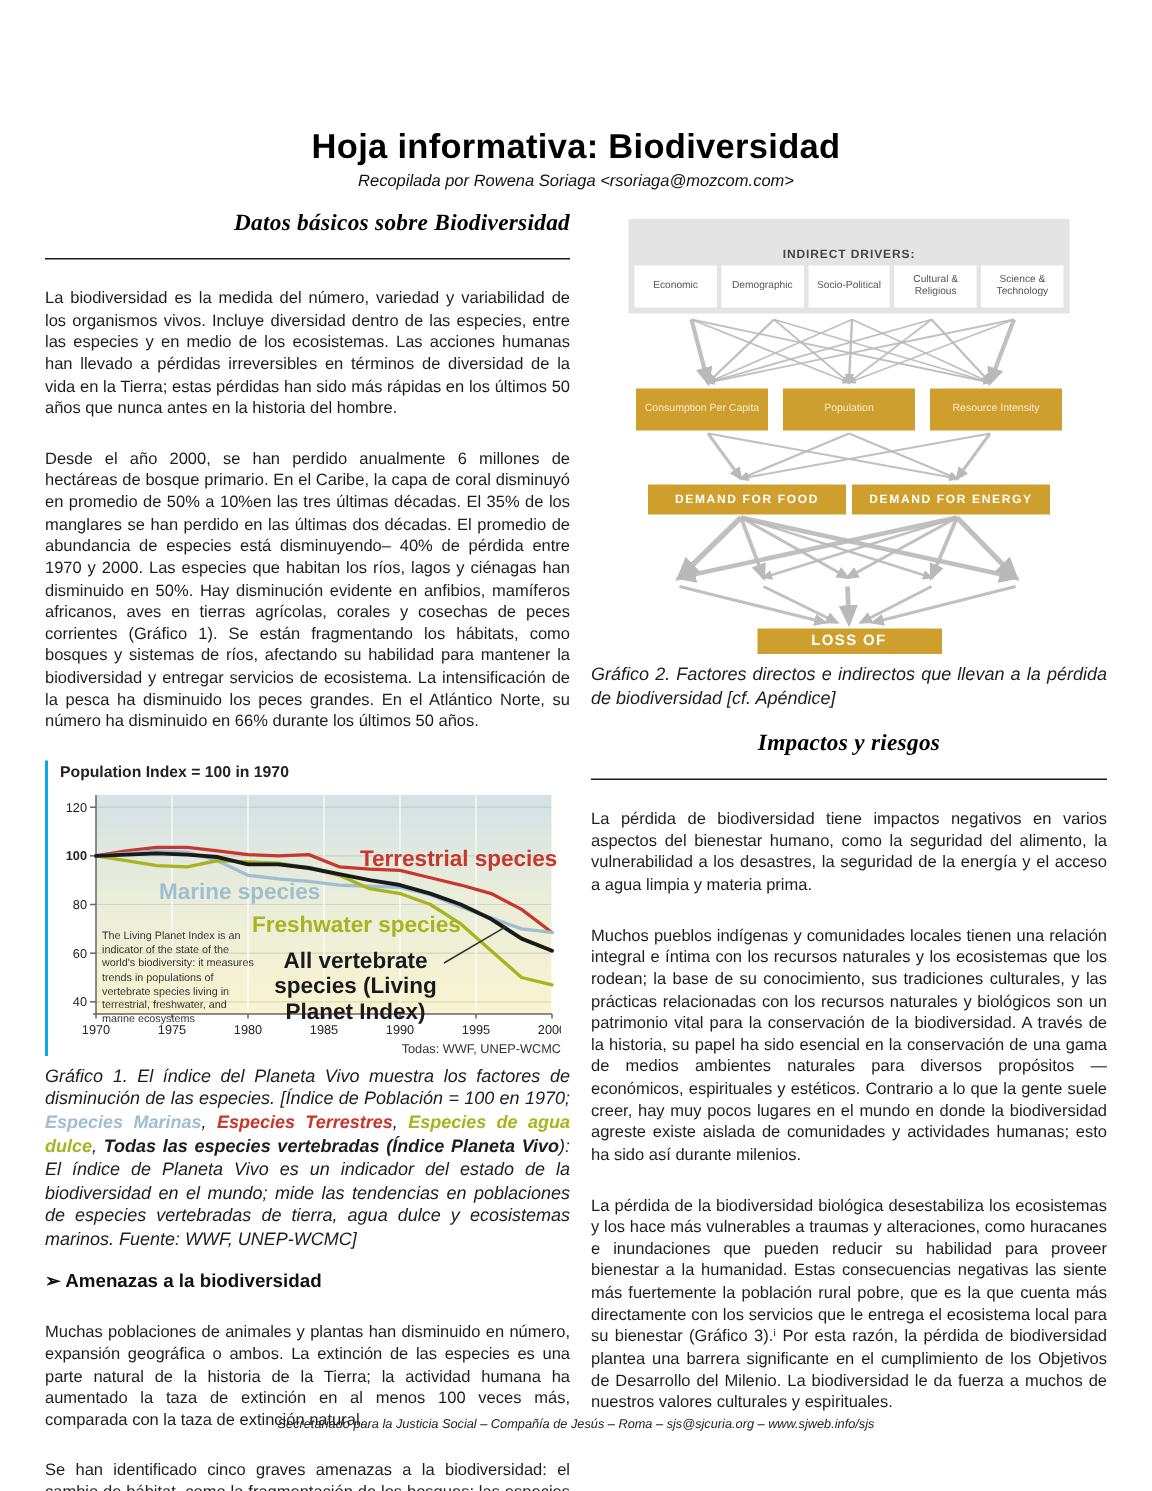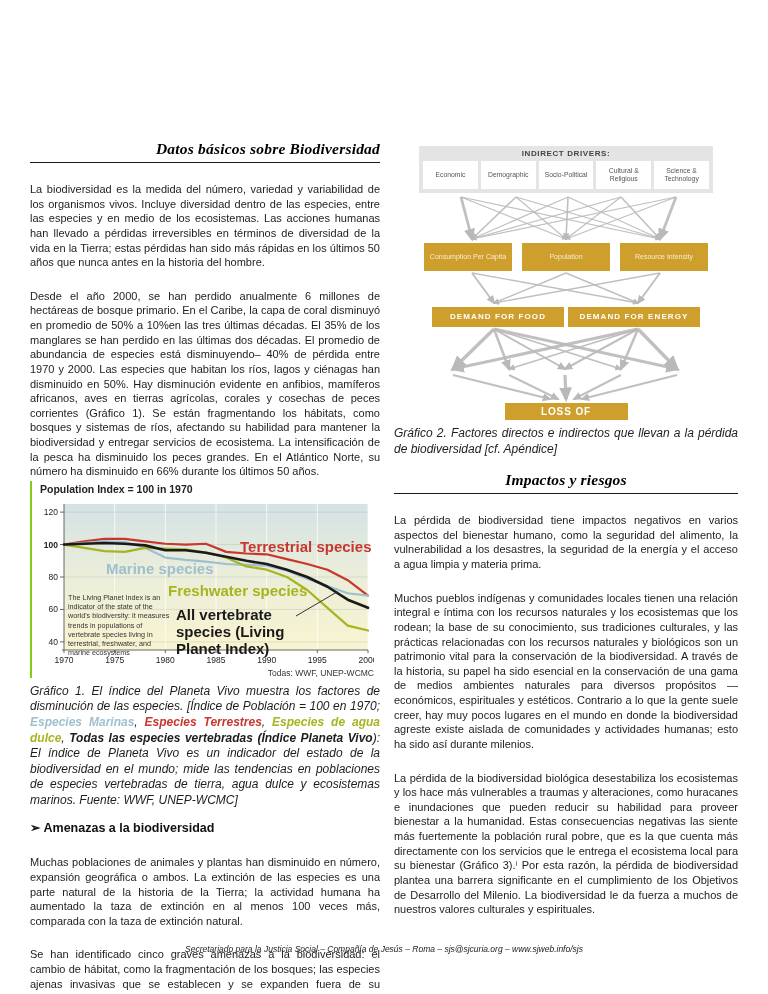--- a/index.html
+++ b/index.html
@@ -7,36 +7,36 @@
         font-family:"Liberation Sans",sans-serif;color:#1d1d1d;}
   
   .header{position:absolute;top:84px;left:0;width:768px;text-align:center;}
   .doc-title{font-size:23px;font-weight:bold;color:#000;letter-spacing:.2px;}
   .doc-subtitle{font-size:11px;font-style:italic;margin-top:4px;color:#111;}
   
   .cols{position:absolute;top:140px;left:30px;width:708px;display:flex;gap:14px;}
   .col-left{width:350px;}
   .col-right{width:344px;}
   .sec-h{font-family:"Liberation Serif",serif;font-style:italic;font-weight:bold;font-size:15.5px;
-         text-align:right;border-bottom:1.6px solid #1a1a1a;padding-bottom:4px;color:#000;letter-spacing:.2px;}
+         text-align:right;border-bottom:1.6px solid #1a1a1a;padding-bottom:14px;color:#000;letter-spacing:.2px;}
   .sub-h{font-size:12.5px;font-weight:bold;margin:11px 0 0;line-height:1.25;color:#111;}
   p.body{font-size:11px;line-height:1.33;text-align:justify;margin:19px 0 0;}
   .cap{font-size:12px;font-style:italic;line-height:1.3;text-align:justify;margin-top:6px;}
   .cap b{font-weight:bold;}
   
-  .figure{margin-top:2px;border-left:2px solid #84cc16;padding:2px 0 0 8px;}
+  .figure{margin-top:18px;border-left:2px solid #0ea5e9;padding:2px 0 0 8px;}
   .fig-title{font-size:10.5px;font-weight:bold;color:#222;margin-bottom:1px;}
   .chart-wrap{position:relative;width:334px;height:172px;}
   .chart-label{position:absolute;font-size:15px;font-weight:bold;line-height:1.15;white-space:nowrap;}
-  .chart-label.wrap{white-space:normal;text-align:left;}
+  .chart-label.wrap{white-space:normal;text-align:center;}
   .chart-note{position:absolute;font-size:7.2px;color:#333;line-height:1.28;}
   .fig-source{font-size:8.5px;color:#333;text-align:right;margin-top:0;width:334px;}
   
   .diagram{width:300px;margin:6px auto 0;}
-  .banner{background:var(--banner,#e4e4e4);width:286px;margin:2px auto;padding:3px 4px 4px;}
+  .banner{background:var(--banner,#e4e4e4);width:286px;margin:2px auto;padding:19px 4px 4px;}
   .banner-title{font-size:8px;font-weight:bold;color:#444;text-align:center;letter-spacing:.6px;padding-bottom:3px;}
   .banner-row{display:flex;gap:3px;}
   .wbox{flex:1;background:#fff;color:#555;font-size:6.8px;line-height:1.15;text-align:center;
         display:flex;align-items:center;justify-content:center;min-height:24px;padding:2px 1px;}
   .arrow-zone{display:block;margin:0 auto;}
   .gold-row{display:flex;justify-content:center;gap:10px;}
   .gbox{width:84px;min-height:26px;background:var(--gold,#cf9f2e);color:#f7ead0;font-size:7px;line-height:1.2;
         display:flex;align-items:center;justify-content:center;text-align:center;padding:1px 2px;}
   .demand-row{display:flex;justify-content:center;gap:4px;}
   .dbox{width:132px;height:20px;background:var(--gold,#cf9f2e);color:#fff;font-size:8px;font-weight:bold;
@@ -45,20 +45,24 @@
         font-weight:bold;letter-spacing:.9px;text-align:center;line-height:17px;}
   
   .footer{position:absolute;left:0;bottom:40px;width:768px;text-align:center;
           font-size:8.5px;font-style:italic;color:#222;}
 </style>
 </head>
 <body>
 
 <div class="page">
 
+  <div class="header">
+    <div class="doc-title">Hoja informativa: Biodiversidad</div>
+    <div class="doc-subtitle">Recopilada por Rowena Soriaga  &lt;rsoriaga@mozcom.com&gt;</div>
+  </div>
 
   <div class="cols">
 
     <div class="col-left">
       <div class="sec-h">Datos básicos sobre Biodiversidad</div>
       <p class="body">La biodiversidad es la medida del número, variedad y variabilidad de los organismos vivos. Incluye diversidad dentro de las especies, entre las especies y en medio de los ecosistemas. Las acciones humanas han llevado a pérdidas irreversibles en términos de diversidad de la vida en la Tierra; estas pérdidas han sido más rápidas en los últimos 50 años que nunca antes en la historia del hombre.</p>
 
       <p class="body">Desde el año 2000, se han perdido anualmente 6 millones de hectáreas de bosque primario. En el Caribe, la capa de coral disminuyó en promedio de 50% a 10%en las tres últimas décadas.  El 35% de los manglares se han perdido en las últimas dos décadas. El promedio de abundancia de especies está disminuyendo– 40% de pérdida entre 1970 y 2000.  Las especies que habitan los ríos, lagos y ciénagas han disminuido en 50%. Hay disminución evidente en anfibios, mamíferos africanos, aves en tierras agrícolas, corales y cosechas de peces corrientes (Gráfico 1). Se están fragmentando los hábitats, como bosques y sistemas de ríos, afectando su habilidad para mantener la biodiversidad y entregar servicios de ecosistema. La intensificación de la pesca ha disminuido los peces grandes. En el Atlántico Norte, su número ha disminuido en 66% durante los últimos 50 años.</p>
 
       <div class="figure">

